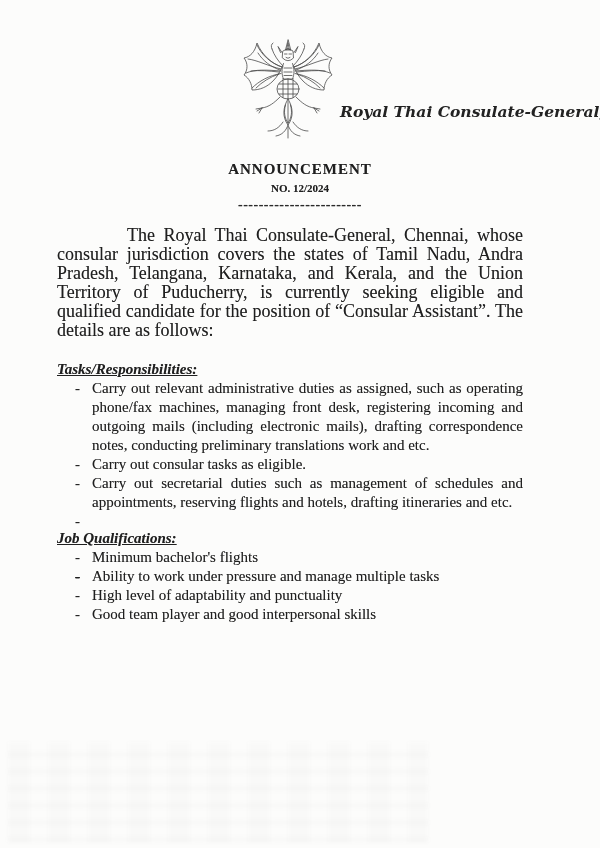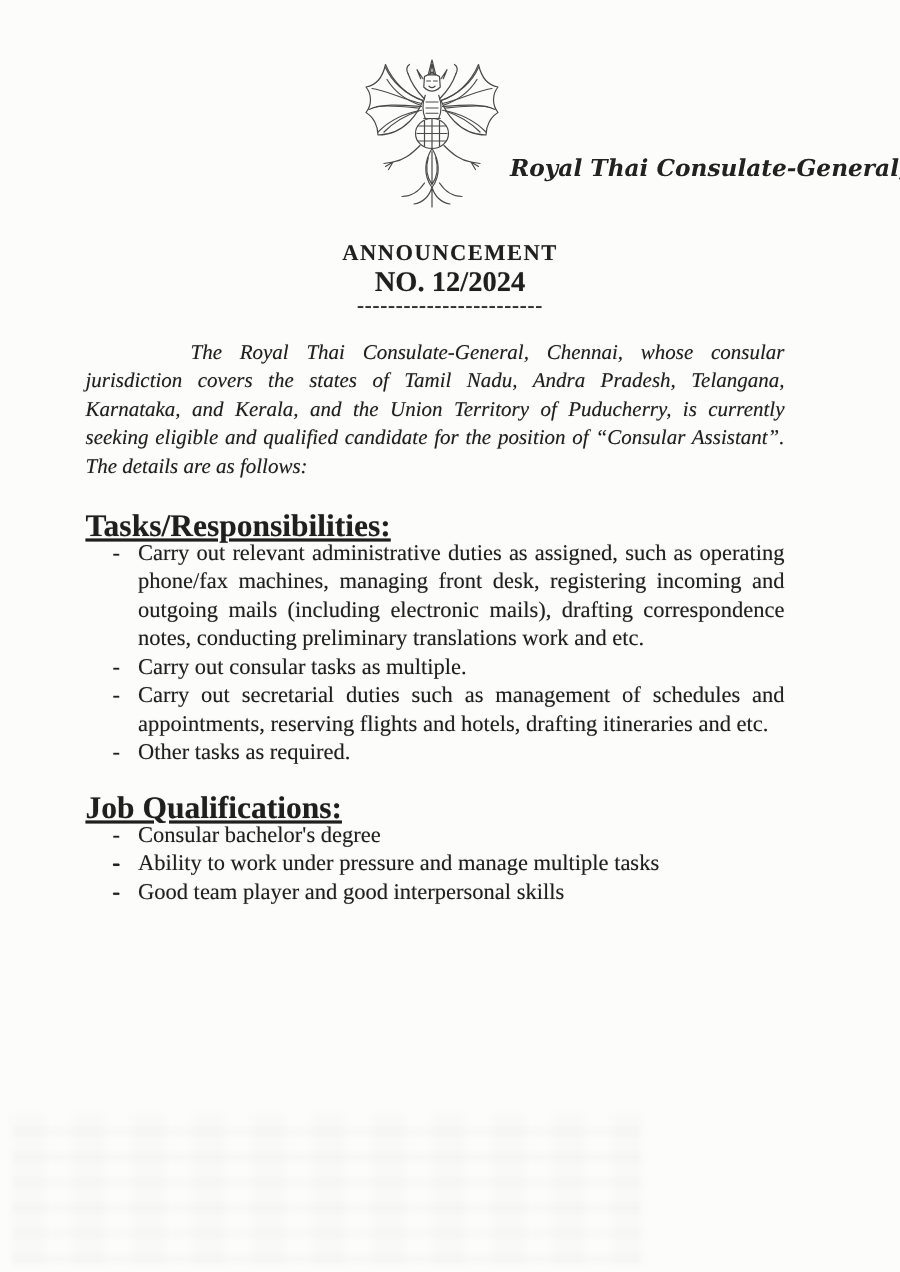--- a/index.html
+++ b/index.html
@@ -22,36 +22,35 @@
     text-align:center;
     font-family:"DejaVu Serif", serif;
     font-style:italic; font-weight:bold;
     font-size:15.5px; line-height:17px;
     color:#222;
     white-space:nowrap;
   }
   
   .title-block { margin-top:10px; text-align:center; }
   .title-line1 { font-weight:bold; font-size:15px; letter-spacing:1px; line-height:19px; }
-  .title-line2 { font-weight:bold; font-size:19px; line-height:19px; }
+  .title-line2 { font-weight:bold; font-size:11px; line-height:19px; }
   .title-line3 { font-weight:bold; font-size:15px; line-height:19px; }
   .title-divider { font-weight:bold; font-size:14px; line-height:13px; letter-spacing:0.5px; color:#2a2a2a; }
   
   .body-content { padding:0 77px 0 57px; }
   .intro {
     margin:15px 0 0 0;
-    font-size:14px; line-height:19px;
+    font-size:18px; line-height:19px;
     text-align:justify;
     text-indent:70px;
-    font-style:italic;
   }
   .doc-section { margin-top:20px; }
   .section-heading {
-    margin:0; font-size:21px; line-height:19px;
-    font-weight:bold; text-decoration:underline;
+    margin:0; font-size:15px; line-height:19px;
+    font-weight:bold; text-decoration:underline;font-style:italic;
   }
   .dash-list { margin:0; padding:0; list-style:none; }
   .dash-list li {
     position:relative;
     padding-left:35px;
     font-size:15px; line-height:19px;
     text-align:justify;
   }
   .dash-marker { position:absolute; left:18px; top:0; }
   .doc-section + .doc-section { margin-top:17px; }
@@ -138,52 +137,52 @@
 
     <section class="doc-section">
       <h2 class="section-heading">Tasks/Responsibilities:</h2>
       <ul class="dash-list">
         <li>
           <span class="dash-marker">-</span>
           <span>Carry out relevant administrative duties as assigned, such as operating phone/fax machines, managing front desk, registering incoming and outgoing mails (including electronic mails), drafting correspondence notes, conducting preliminary translations work and etc.</span>
         </li>
         <li>
           <span class="dash-marker">-</span>
-          <span>Carry out consular tasks as multiple.</span>
+          <span>Carry out consular tasks as eligible.</span>
         </li>
         <li>
           <span class="dash-marker">-</span>
           <span>Carry out secretarial duties such as management of schedules and appointments, reserving flights and hotels, drafting itineraries and etc.</span>
         </li>
         <li>
           <span class="dash-marker">-</span>
-          <span>Other tasks as required.</span>
         </li>
       </ul>
     </section>
 
     <section class="doc-section">
       <h2 class="section-heading">Job Qualifications:</h2>
       <ul class="dash-list">
         <li>
           <span class="dash-marker">-</span>
-          <span>Consular bachelor's degree</span>
+          <span>Minimum bachelor's flights</span>
         </li>
         <li>
           <span class="dash-marker">-</span>
         </li>
         <li>
           <span class="dash-marker">-</span>
         </li>
         <li>
           <span class="dash-marker">-</span>
           <span>Ability to work under pressure and manage multiple tasks</span>
         </li>
         <li>
           <span class="dash-marker">-</span>
+          <span>High level of adaptability and punctuality</span>
         </li>
         <li>
           <span class="dash-marker">-</span>
           <span>Good team player and good interpersonal skills</span>
         </li>
       </ul>
     </section>
 
   </div>
 

